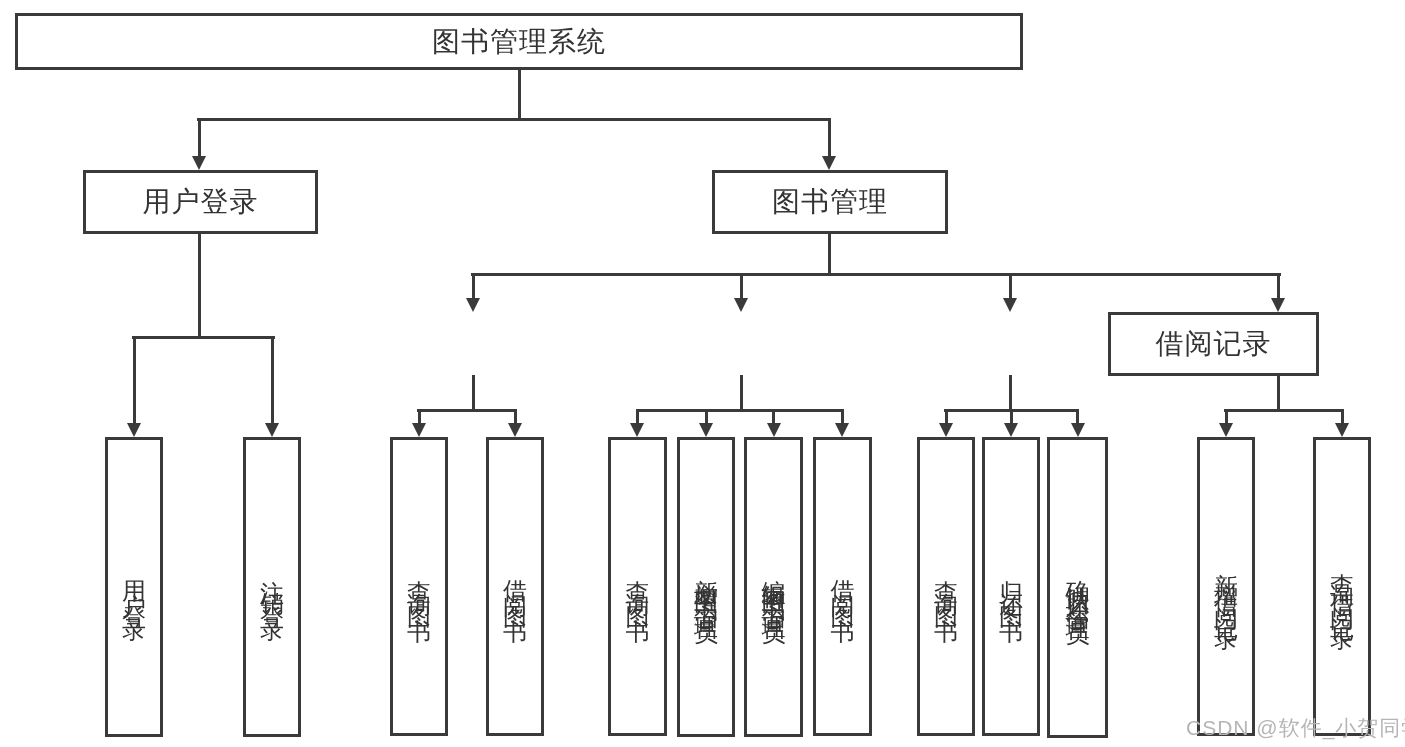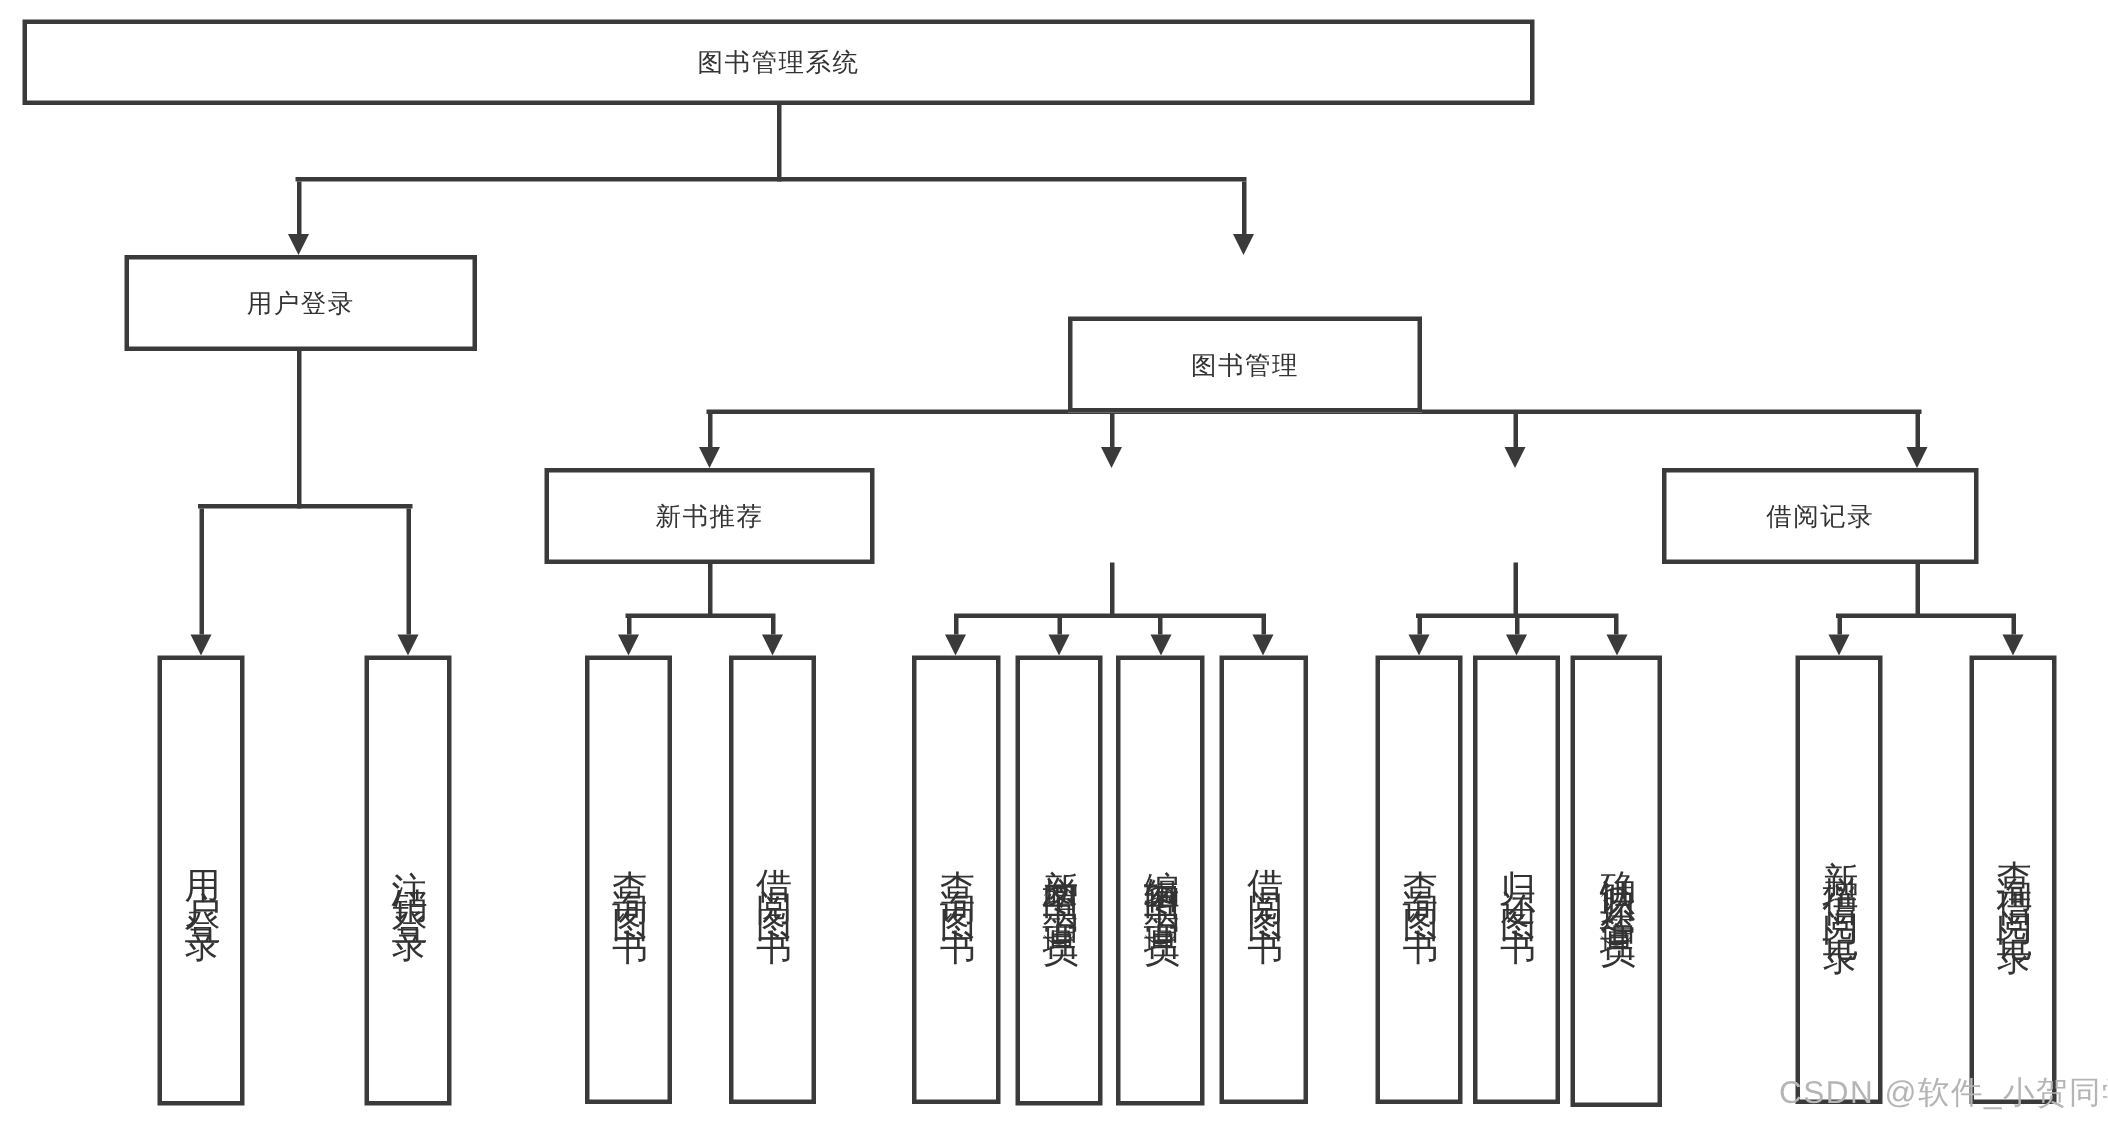--- a/index.html
+++ b/index.html
@@ -15,21 +15,21 @@
     color:var(--text);
     overflow:hidden;
   }
   
   .node{
     position:absolute;
     box-sizing:border-box;
     border:3px solid var(--line);
     background:#ffffff;
     display:flex;align-items:center;justify-content:center;
-    font-size:17px;
+    font-size:28px;
     letter-spacing:1px;
   }
   .leaf{
     position:absolute;
     box-sizing:border-box;
     border:3px solid var(--line);
     background:#ffffff;
     display:flex;align-items:center;justify-content:center;
     font-size:24px;
   }
@@ -113,27 +113,24 @@
   <div class="arrow" style="left:1340.5px;top:412px;height:11px;"></div>
 
   <div class="node" style="left:15px;top:13px;width:1008px;height:57px;">
     <span>图书管理系统</span>
   </div>
 
   <div class="node" style="left:83px;top:170px;width:235px;height:64px;">
     <span>用户登录</span>
   </div>
 
-  <div class="node" style="left:712px;top:170px;width:236px;height:64px;margin-top:41px;">
+  <div class="node" style="left:712px;top:170px;width:236px;height:64px;">
     <span>图书管理</span>
   </div>
 
-  <div class="node" style="left:363px;top:312px;width:220px;height:64px;">
-    <span>新书推荐</span>
-  </div>
 
 
 
   <div class="node" style="left:1108px;top:312px;width:211px;height:64px;">
     <span>借阅记录</span>
   </div>
 
   <div class="leaf" style="left:105px;top:437px;width:58px;height:300px;">
     <span class="vt vt4">用户登录</span>
   </div>

